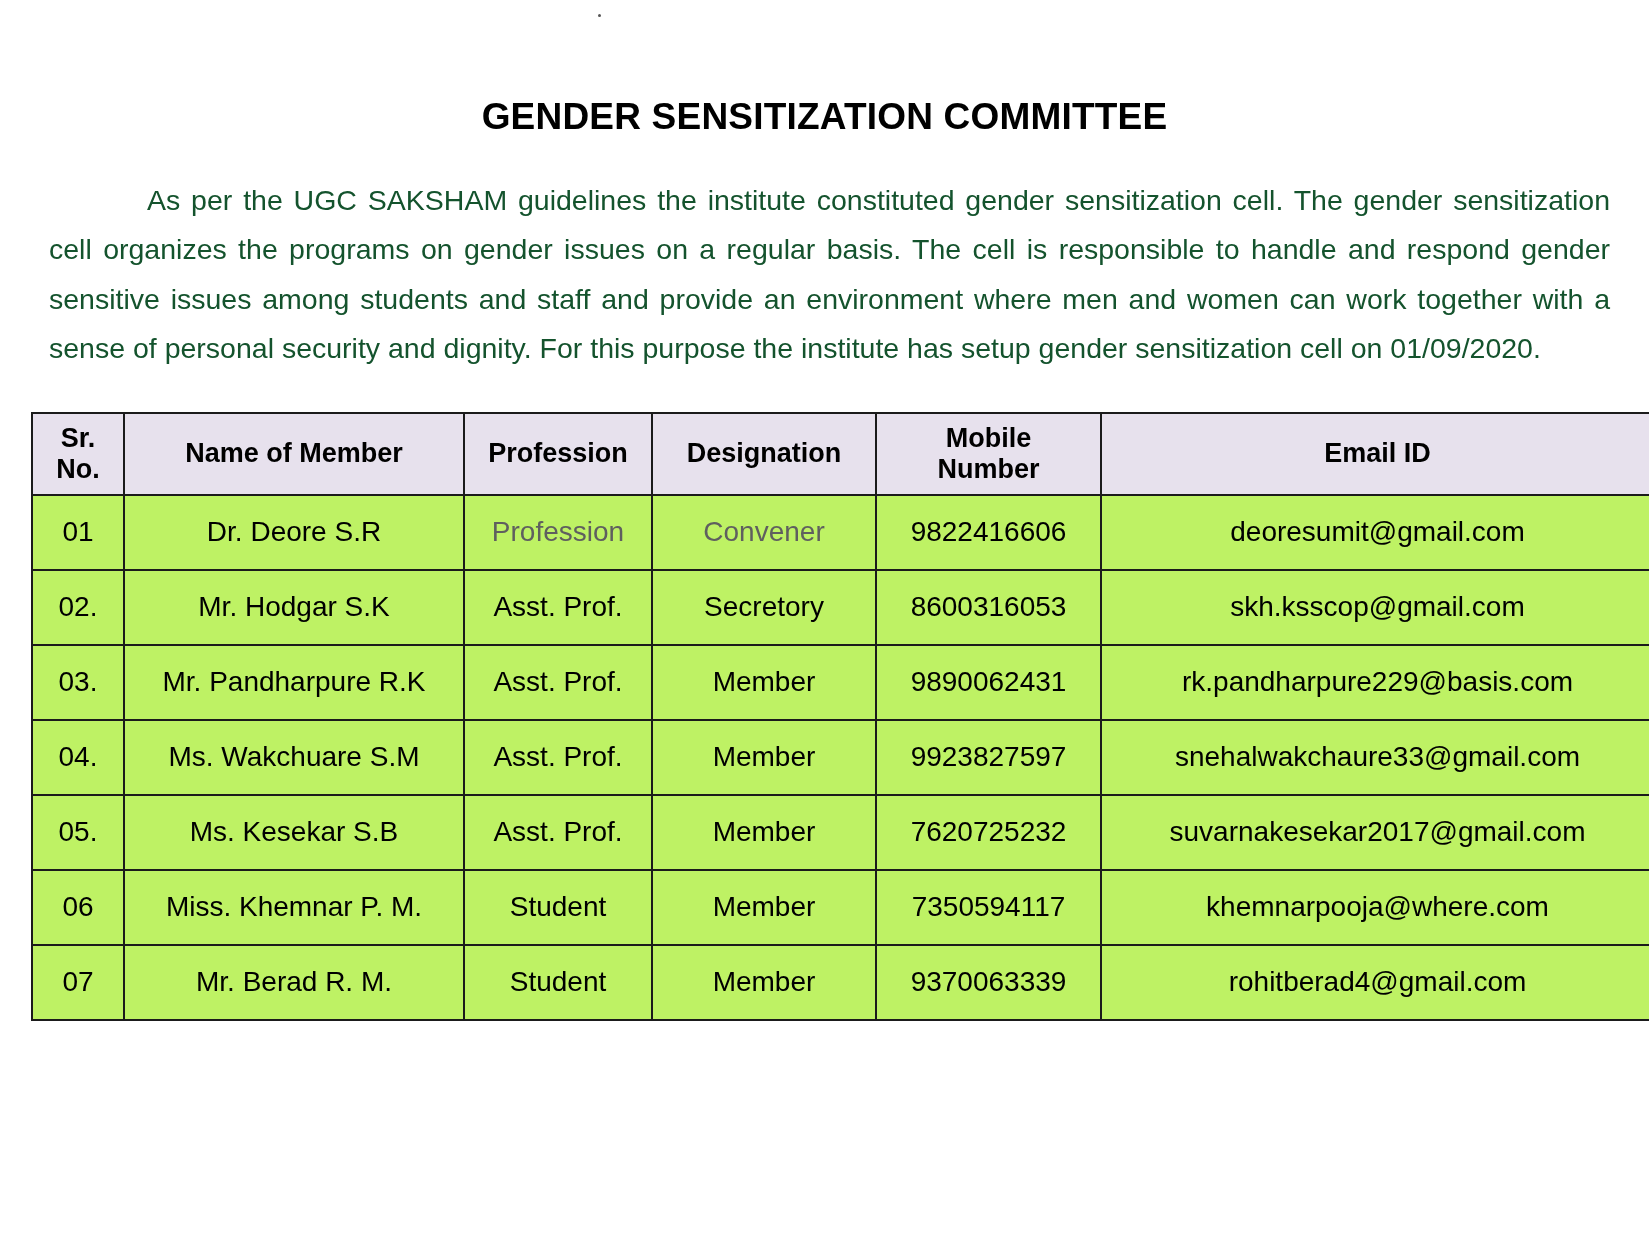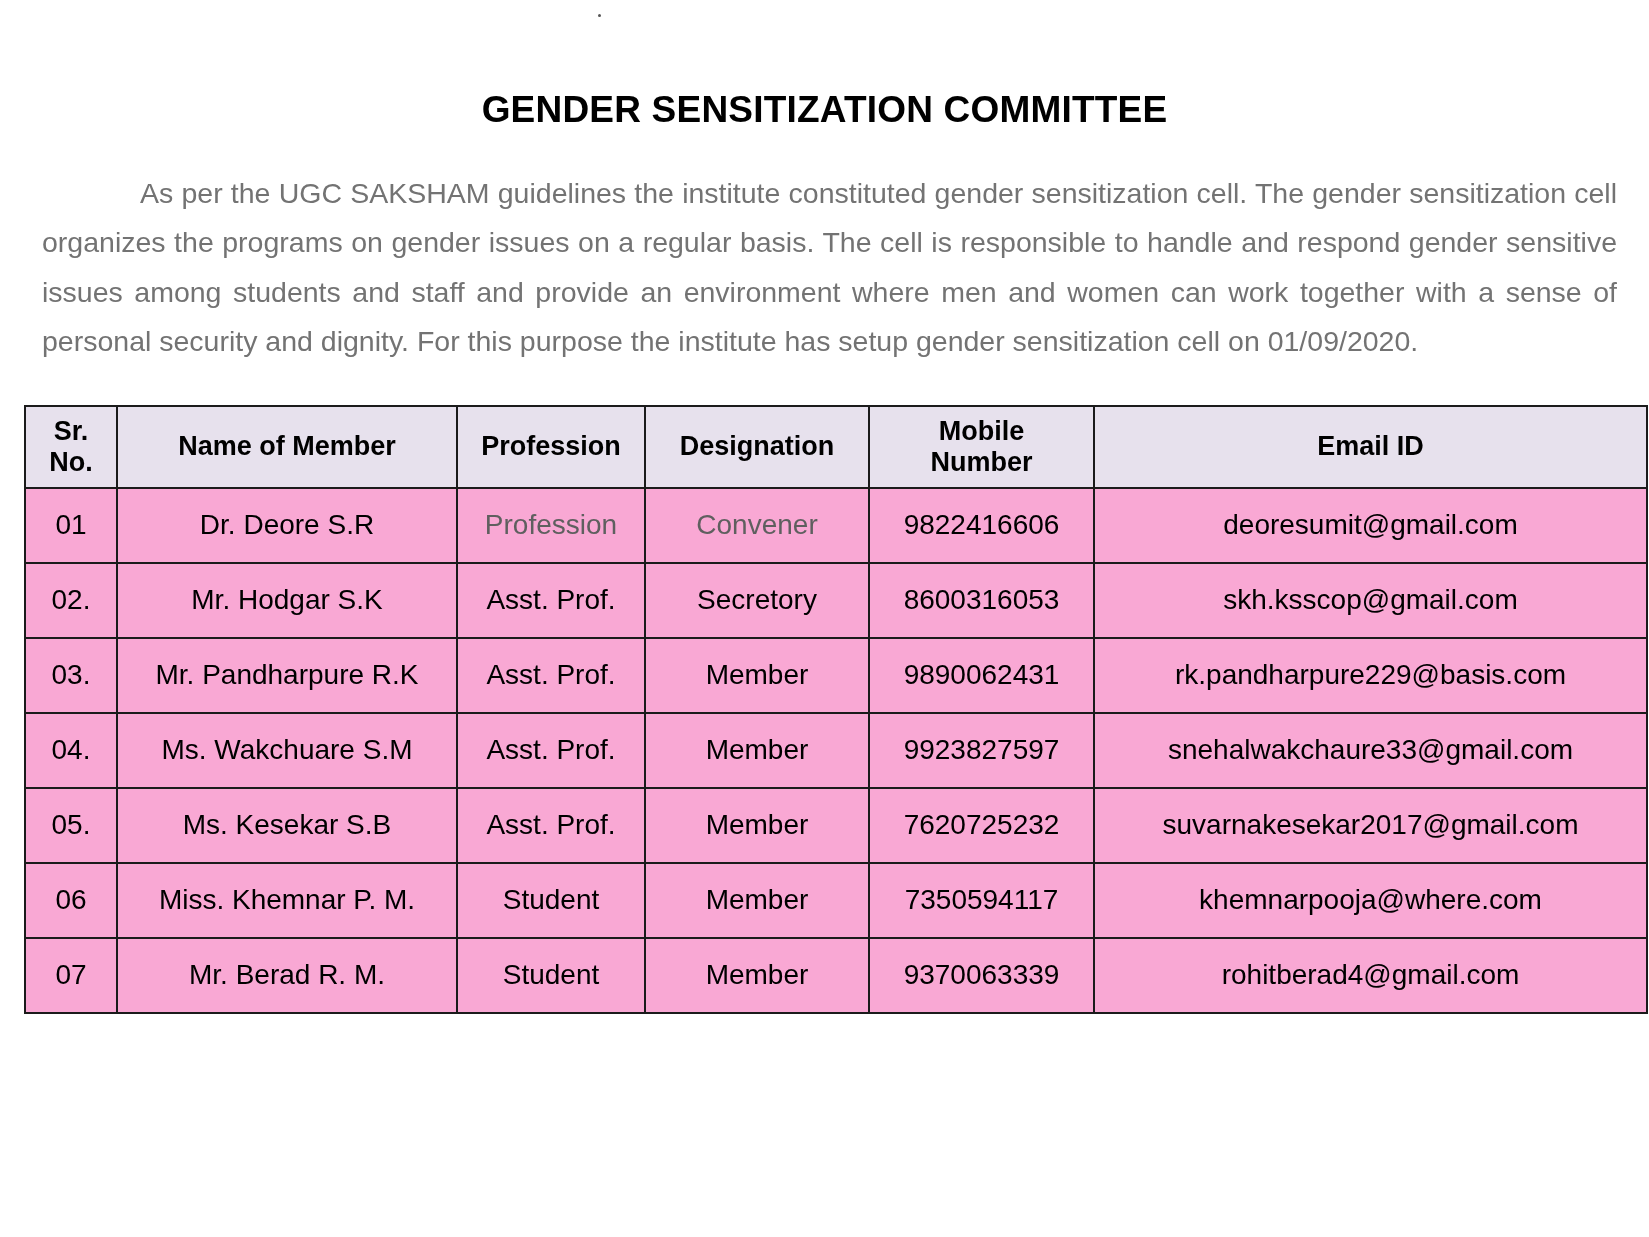--- a/index.html
+++ b/index.html
@@ -14,21 +14,21 @@
     font-family: "Liberation Sans", sans-serif;
     color: #000000;
     position: relative;
     overflow: hidden;
   }
 
   .page {
     width: 1649px;
     height: 1237px;
     position: relative;
-    padding: 6px;
+    padding: 13px;
   }
 
   
   .stray-dot {
     position: absolute;
     left: 598px;
     top: 14px;
     width: 3px;
     height: 3px;
     background: #555;
@@ -46,21 +46,21 @@
     color: #000;
   }
 
   .intro {
     margin: 0;
     padding: 38px 26px 0 36px;
     font-size: 28.5px;
     line-height: 1.74;
     text-align: justify;
     text-justify: inter-word;
-    color: #737373;
+    color: #14532d;
   }
   .intro .indent { display: inline-block; width: 98px; }
 
   table.committee {
     border-collapse: collapse;
     table-layout: fixed;
     width: 1622px;
     margin: 38px 0 0 18px;
     font-size: 27px;
   }
@@ -73,21 +73,21 @@
     line-height: 1.15;
     word-break: break-word;
   }
   table.committee thead th {
     background: #e7e1ed;
     font-weight: bold;
     font-size: 27px;
     height: 82px;
   }
   table.committee tbody td {
-    background: #f9a8d4;
+    background: #bef264;
     font-weight: normal;
     height: 75px;
     font-size: 28px;
   }
   
   td.faded { color: #5f5f5f; }
 
   .col-sr    { width: 92px; }
   .col-name  { width: 340px; }
   .col-prof  { width: 188px; }

